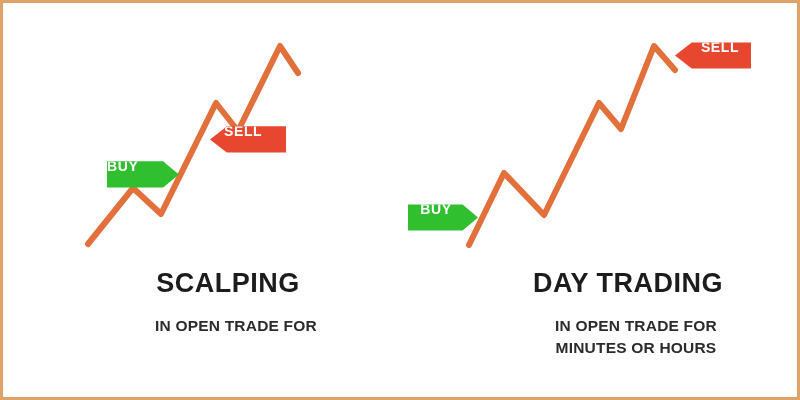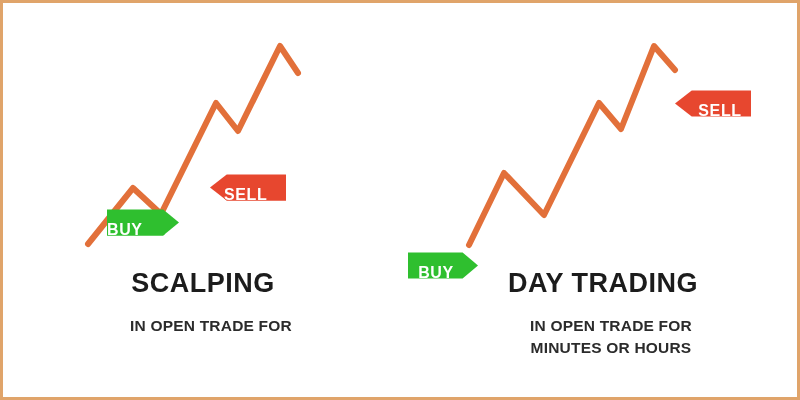--- a/index.html
+++ b/index.html
@@ -41,50 +41,50 @@
     top: 0;
     width: 400px;
     height: 262px;
     overflow: visible;
   }
 
   .badge {
     position: absolute;
     height: 31px;
     display: flex;
-    align-items: flex-end;
+    align-items: flex-start;
     justify-content: center;
     color: #ffffff;
-    font-size: 16px;
+    font-size: 14px;
     font-weight: bold;
     letter-spacing: 0.6px;
     font-family: "Liberation Sans", sans-serif;
     line-height: 1;
     box-sizing: border-box;
-    margin-top: 48px;
   }
   .badge-buy {
     background: #2fbf2f;
     clip-path: polygon(0% 8%, 78% 8%, 100% 50%, 78% 92%, 0% 92%);
     border-radius: 3px;
     padding-right: 14px;
   }
   .badge-sell {
     background: #e7472f;
     clip-path: polygon(22% 8%, 100% 8%, 100% 92%, 22% 92%, 0% 50%);
     border-radius: 3px;
     padding-left: 14px;
   }
 
   .captions {
     position: absolute;
     left: 0;
     width: 400px;
     top: 266px;
     text-align: center;
+    padding-left: 25px;
   }
   .title {
     font-size: 27px;
     font-weight: bold;
     color: #1c1c1c;
     letter-spacing: 0.5px;
     margin: 0;
     line-height: 1.1;
   }
   .subtitle {

